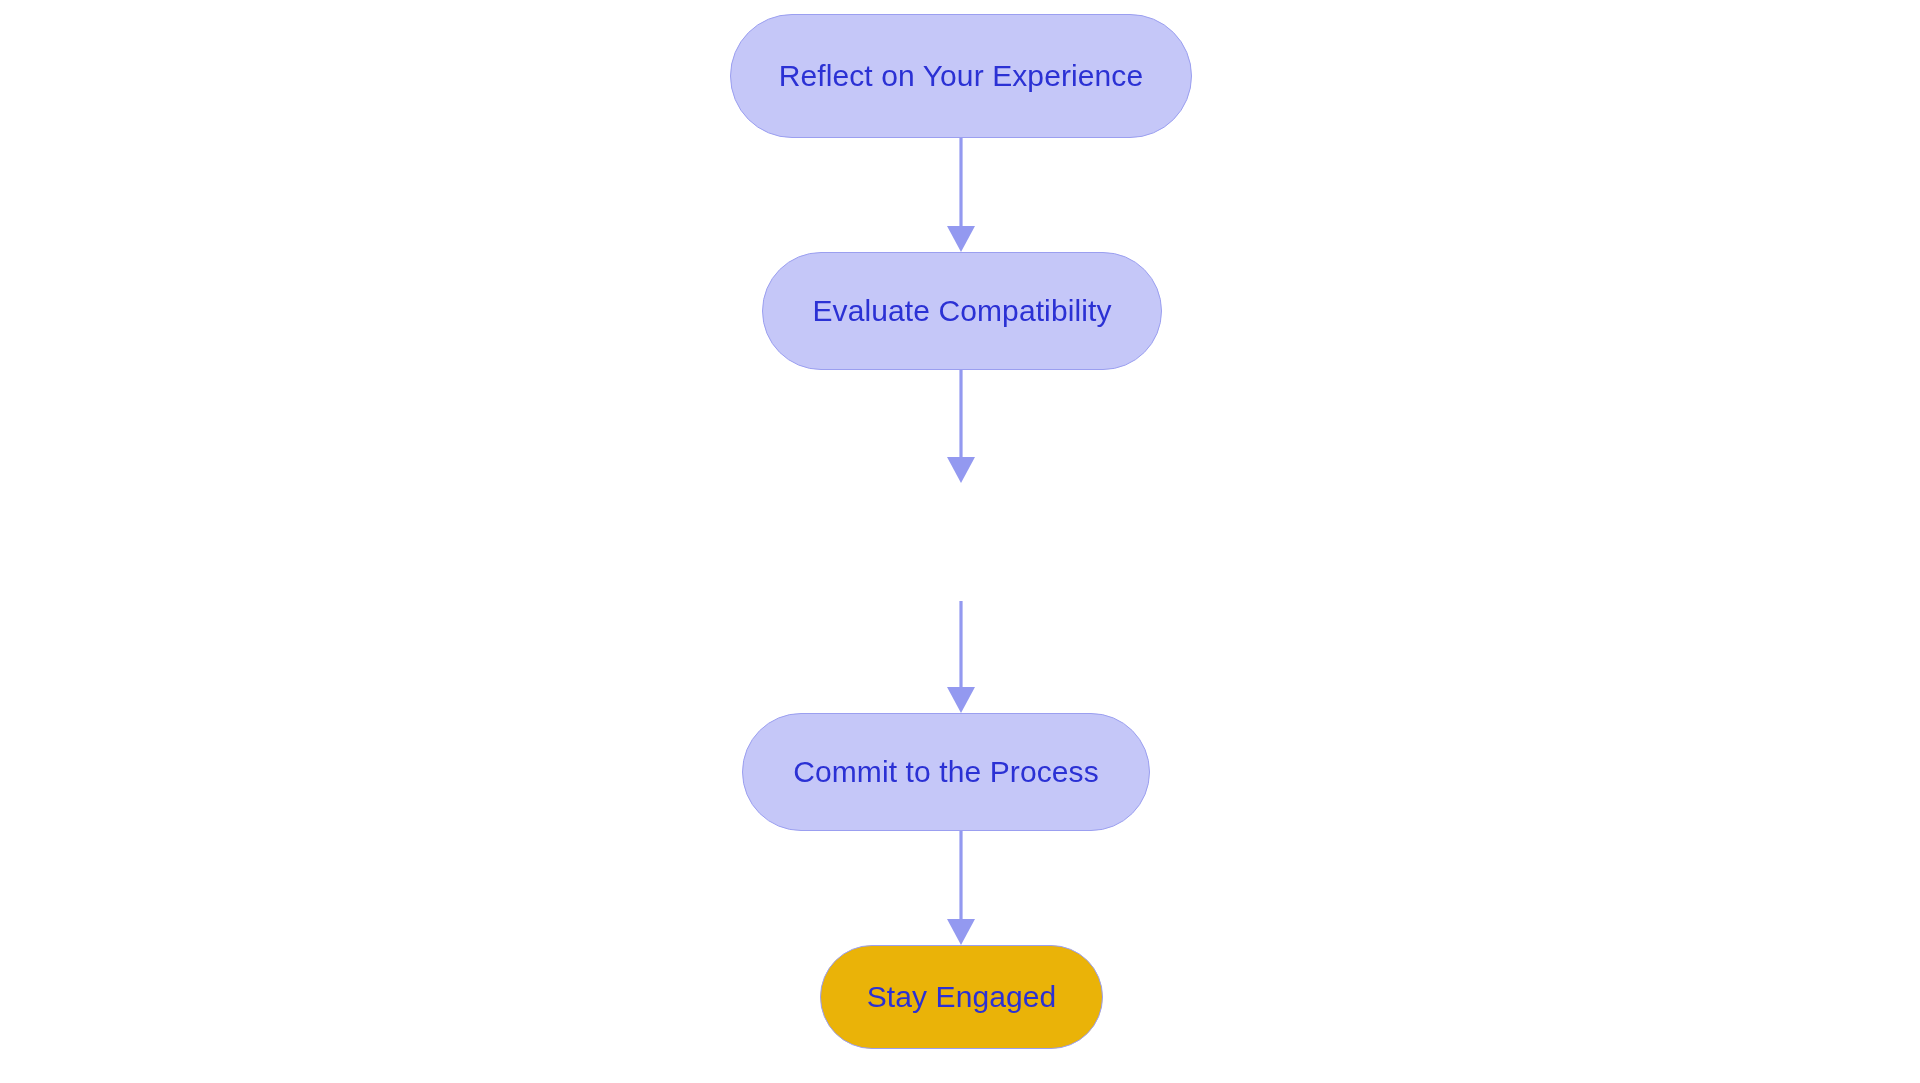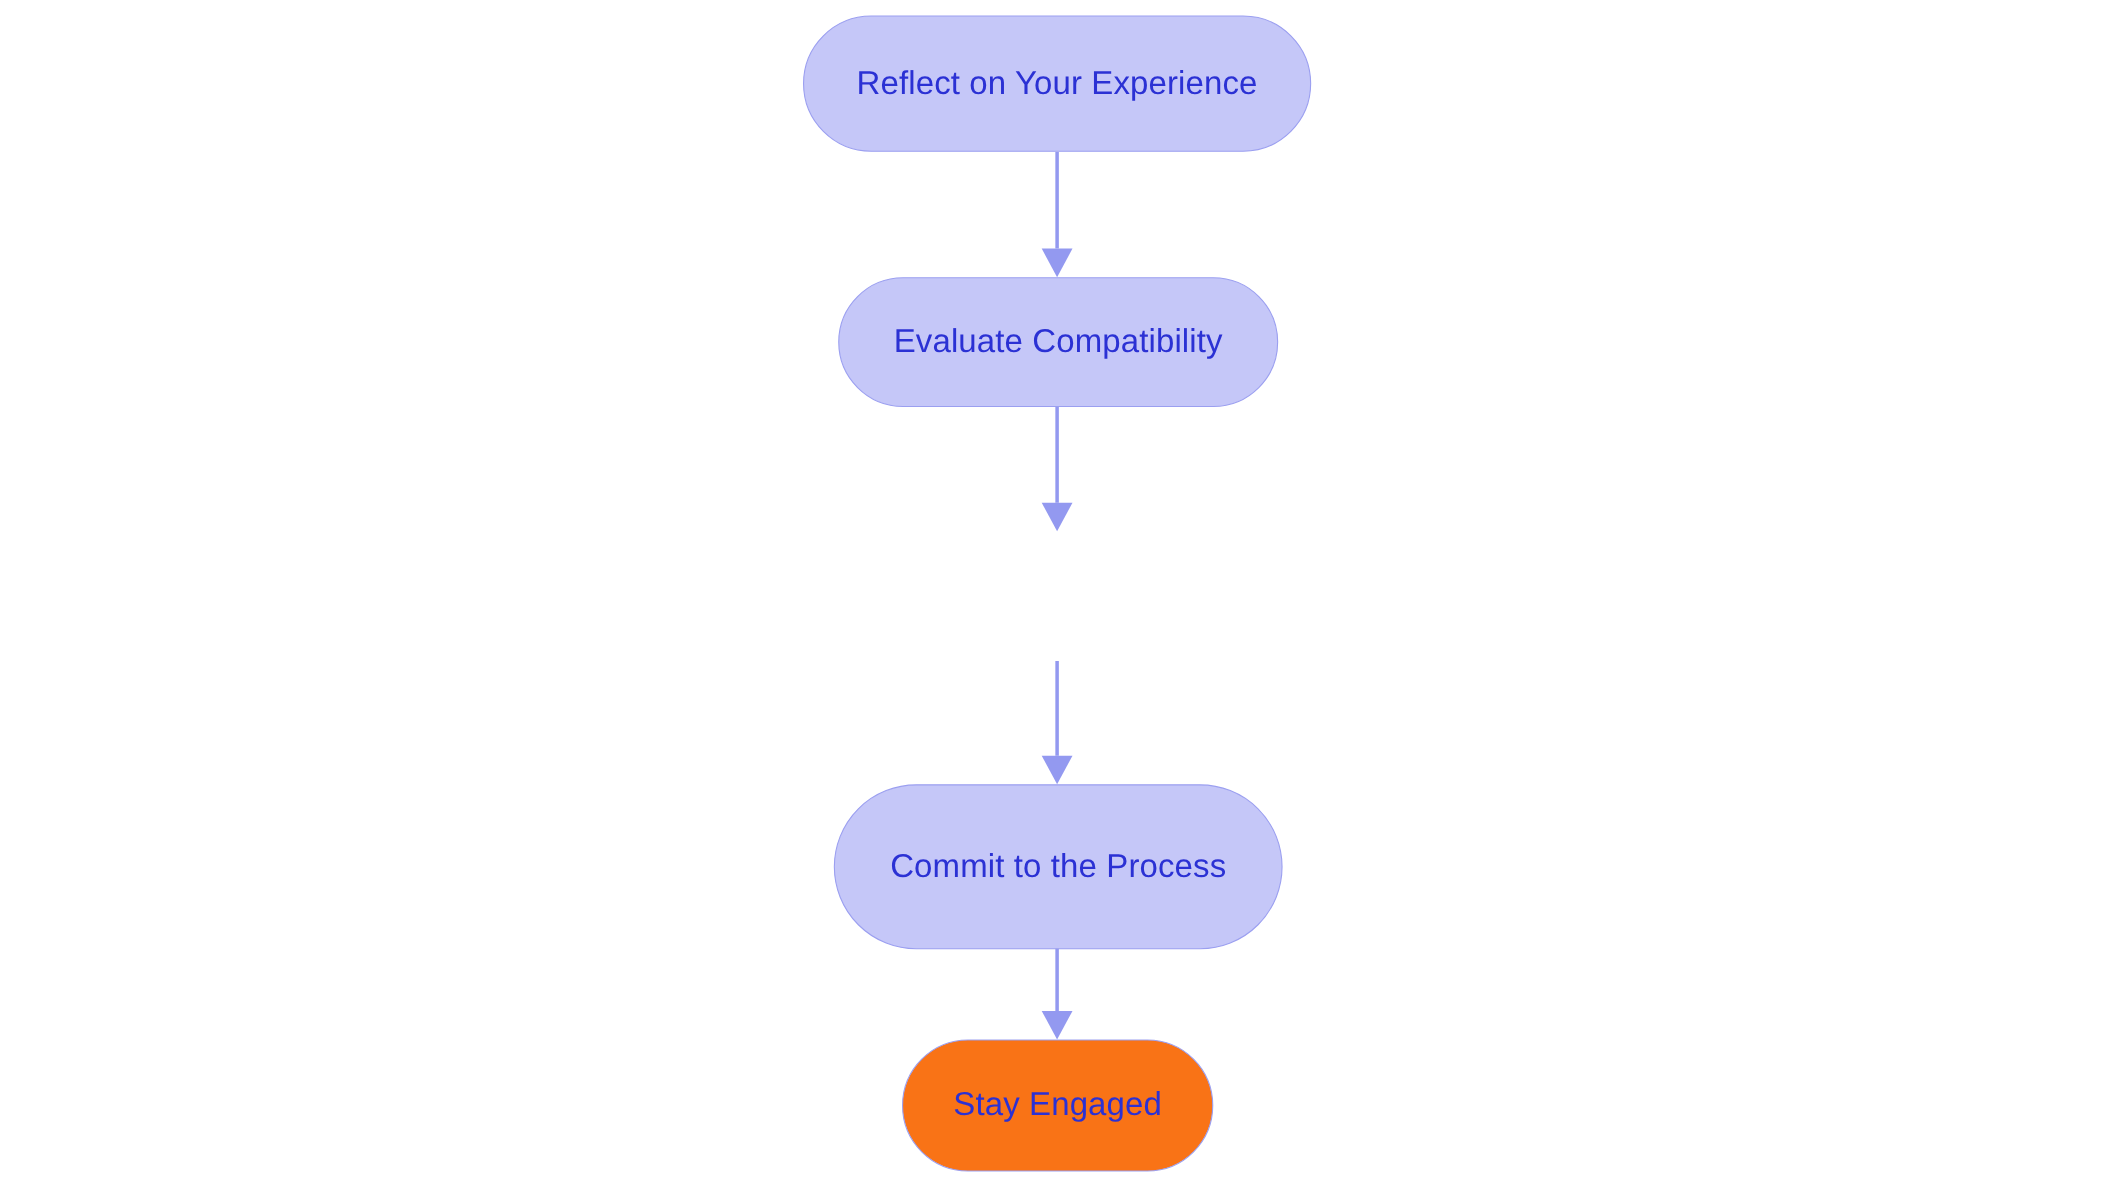--- a/index.html
+++ b/index.html
@@ -66,19 +66,19 @@
     <div class="edge" style="left: 945px; top: 831px; width: 32px; height: 116px;"><svg width="32" height="116">
         <line x1="16" y1="0" x2="16" y2="88" stroke="#9399f0" stroke-width="3.2"></line>
         <polygon points="2,88 30,88 16,114" fill="#9399f0"></polygon>
       </svg></div>
     <div class="node" style="left: 762px; top: 252px; width: 400px; height: 118px; background: rgb(197, 199, 248); border-color: rgb(155, 159, 240);">
       <span class="node-label" style="color: rgb(43, 49, 212);">Evaluate Compatibility</span>
     </div>
     <div class="node" style="left: 730px; top: 14px; width: 462px; height: 124px; background: rgb(197, 199, 248); border-color: rgb(155, 159, 240);">
       <span class="node-label" style="color: rgb(43, 49, 212);">Reflect on Your Experience</span>
     </div>
-    <div class="node" style="left: 758px; top: 713px; width: 408px; height: 150px; background: rgb(197, 199, 248); border-color: rgb(155, 159, 240);">
+    <div class="node" style="left: 742px; top: 713px; width: 408px; height: 118px; background: rgb(197, 199, 248); border-color: rgb(155, 159, 240);">
       <span class="node-label" style="color: rgb(43, 49, 212);">Commit to the Process</span>
     </div>
-    <div class="node" style="left: 820px; top: 945px; width: 283px; height: 120px; background: #f97316; border-color: rgb(155, 159, 240);">
+    <div class="node" style="left: 820px; top: 945px; width: 283px; height: 104px; background: #eab308; border-color: rgb(155, 159, 240);">
       <span class="node-label" style="color: rgb(43, 49, 212);">Stay Engaged</span>
     </div>
   </div>
 
 </body></html>

